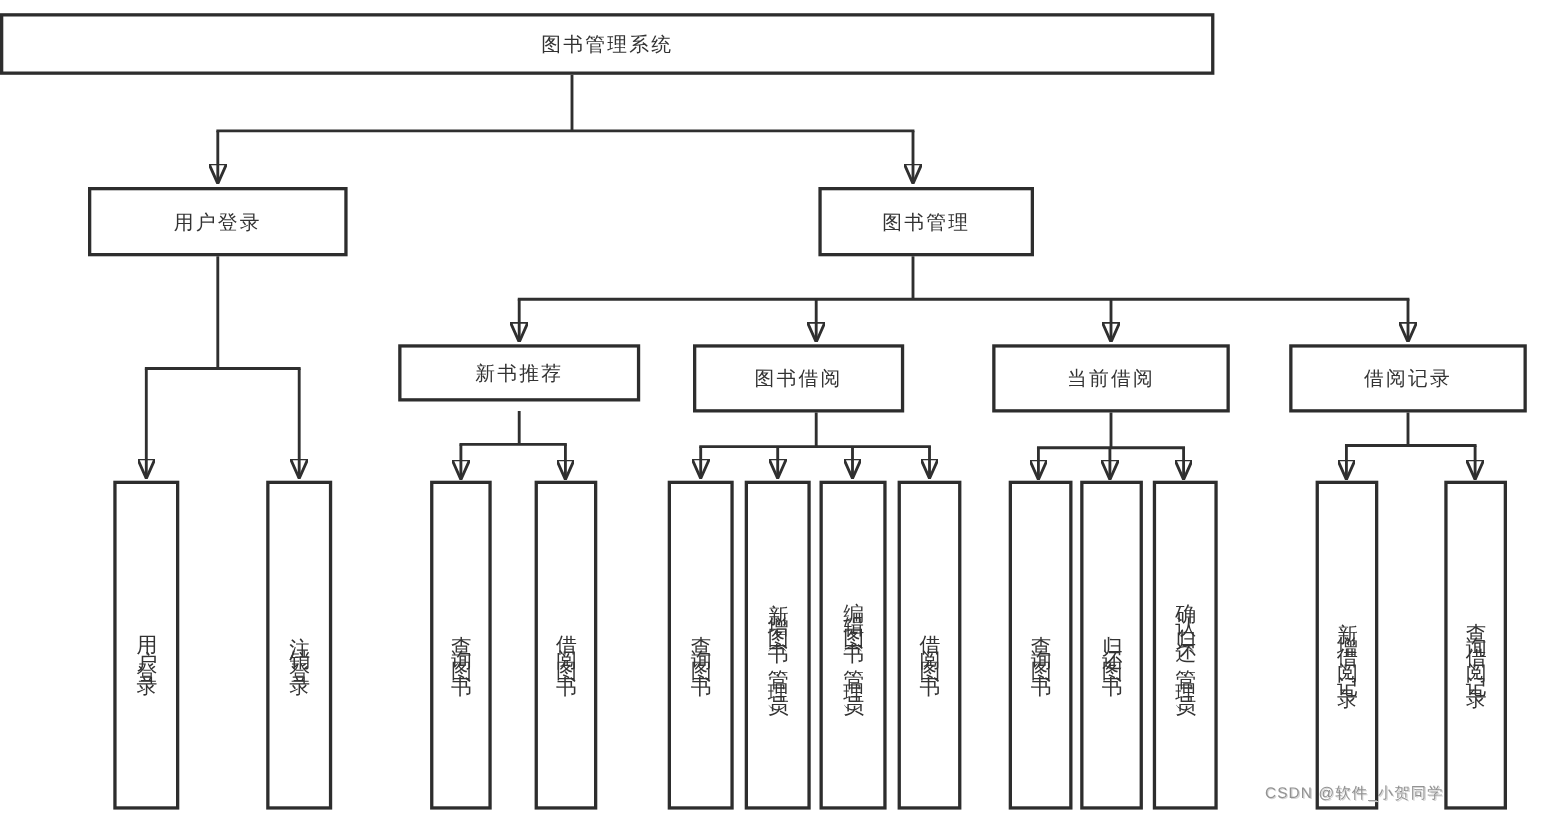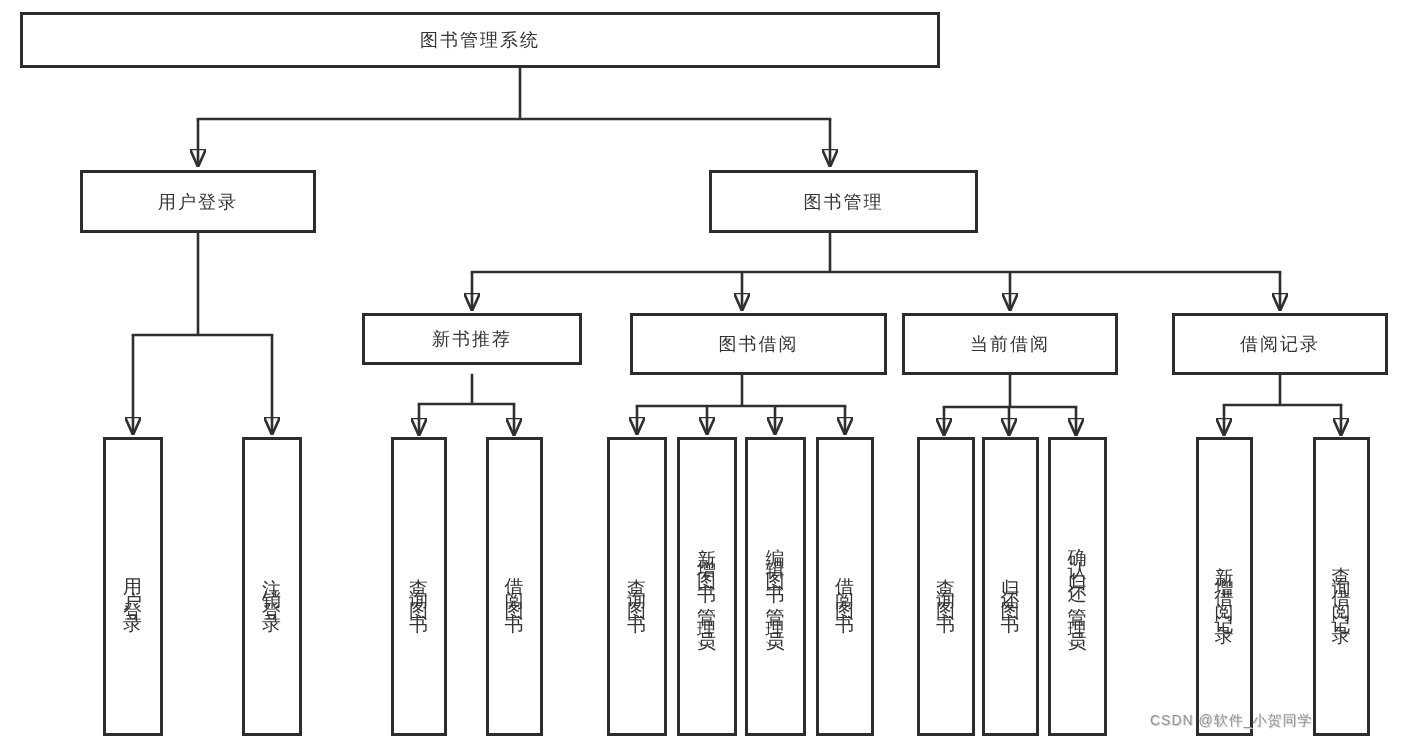--- a/index.html
+++ b/index.html
@@ -88,27 +88,27 @@
       <line x1="1076" y1="407" x2="1076" y2="435" marker-end="url(#arr)"></line>
     </g>
 
     <g>
       <path d="M1280 375 V405 M1224 405 H1341" stroke-linecap="square"></path>
       <line x1="1224" y1="405" x2="1224" y2="435" marker-end="url(#arr)"></line>
       <line x1="1341" y1="405" x2="1341" y2="435" marker-end="url(#arr)"></line>
     </g>
   </svg>
 
-  <div class="node" style="left:20px;top:12px;width:920px;height:56px;">图书管理系统</div>
+  <div class="node" style="left:0;top:12px;width:1104px;height:56px;">图书管理系统</div>
 
   <div class="node" style="left:80px;top:170px;width:236px;height:63px;">用户登录</div>
-  <div class="node" style="left:709px;top:170px;width:269px;height:63px;">图书管理</div>
+  <div class="node" style="left:744px;top:170px;width:196px;height:63px;">图书管理</div>
 
   <div class="node" style="left:362px;top:313px;width:220px;height:52px;">新书推荐</div>
-  <div class="node" style="left:630px;top:313px;width:257px;height:62px;">图书借阅</div>
+  <div class="node" style="left:630px;top:313px;width:192px;height:62px;">图书借阅</div>
   <div class="node" style="left:902px;top:313px;width:216px;height:62px;">当前借阅</div>
   <div class="node" style="left:1172px;top:313px;width:216px;height:62px;">借阅记录</div>
 
   <div class="node leaf" style="left:103px;top:437px;width:60px;height:299px;">用户登录</div>
   <div class="node leaf" style="left:242px;top:437px;width:60px;height:299px;">注销登录</div>
 
   <div class="node leaf" style="left:391px;top:437px;width:56px;height:299px;">查询图书</div>
   <div class="node leaf" style="left:486px;top:437px;width:57px;height:299px;">借阅图书</div>
 
   <div class="node leaf" style="left:607px;top:437px;width:60px;height:299px;">查询图书</div>

